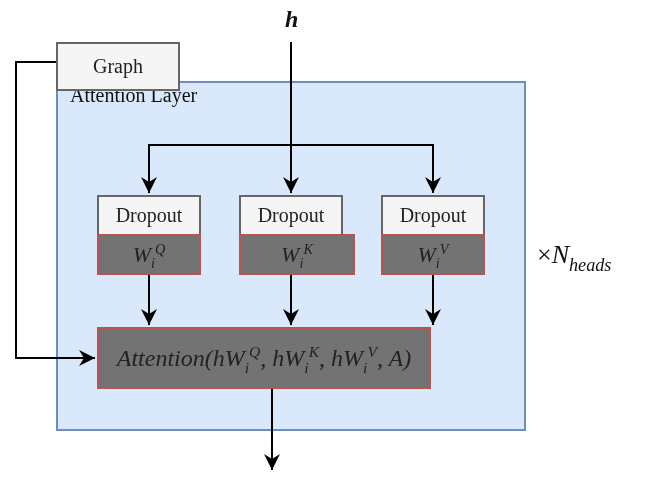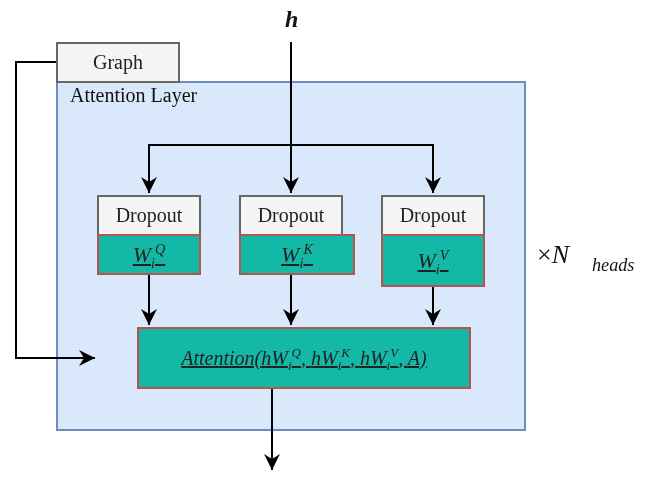--- a/index.html
+++ b/index.html
@@ -2,35 +2,35 @@
 <html><head>
 <meta charset="utf-8">
 <style>
   html, body { margin: 0; padding: 0; background: #ffffff; }
   body { width: 671px; height: 485px; position: relative; overflow: hidden;
          font-family: "Liberation Serif", serif; }
   svg { position: absolute; left: 0; top: 0; }
   .box { position: absolute; box-sizing: border-box; display: flex;
          align-items: center; justify-content: center; color: #222; }
   .gray { background: #f5f5f5; border: 2px solid #666666; }
-  .red { background: #14b8a6; border: 2px solid #b85450; text-decoration: underline; }
+  .red { background: #737373; border: 2px solid #b85450; }
   .blue { background: #dae8fc; border: 2px solid #6c8ebf; }
   .label { position: absolute; color: #111; white-space: nowrap; }
   .math { font-style: italic; font-family: "Liberation Serif", serif; }
   .sub { font-size: 0.65em; position: relative; top: 0.45em; }
   .sup { font-size: 0.65em; position: relative; top: -0.55em; }
   .txt { font-size: 20px; }
 </style>
 </head>
 <body>
 
 <div class="box blue" style="left:56px; top:81px; width:470px; height:350px;"></div>
 <div class="label txt" style="left:70px; top:84px;">Attention Layer</div>
 
-<div class="box gray txt" style="left:56px; top:42px; width:124px; height:41px;">
+<div class="box gray txt" style="left:56px; top:42px; width:124px; height:49px;">
   <span>Graph</span>
 </div>
 
 <svg width="671" height="485">
   <defs>
     <marker id="ah" markerWidth="10" markerHeight="10" refX="9" refY="5" orient="auto" markerUnits="userSpaceOnUse">
       <path d="M0,0 L10,5 L0,10 L3,5 Z" fill="#000"></path>
     </marker>
     <marker id="ahd" markerWidth="18" markerHeight="18" refX="16" refY="8" orient="auto" markerUnits="userSpaceOnUse">
       <path d="M0,0 L16,8 L0,16 L5,8 Z" fill="#000"></path>
@@ -64,25 +64,25 @@
 <div class="box gray txt" style="left:239px; top:195px; width:104px; height:41px;">
   <span>Dropout</span>
 </div>
 <div class="box red" style="left:239px; top:234px; width:116px; height:41px; font-size:22px;">
   <span class="math"><span>W</span><span class="sub">i</span><span class="sup">K</span></span>
 </div>
 
 <div class="box gray txt" style="left:381px; top:195px; width:104px; height:41px;">
   <span>Dropout</span>
 </div>
-<div class="box red" style="left:381px; top:234px; width:104px; height:53px; font-size:22px;">
+<div class="box red" style="left:381px; top:234px; width:104px; height:41px; font-size:22px;">
   <span class="math"><span>W</span><span class="sub">i</span><span class="sup">V</span></span>
 </div>
 
-<div class="box red" style="left:97px; top:327px; width:334px; height:62px; font-size:20px;margin-left:40px;">
+<div class="box red" style="left:97px; top:327px; width:334px; height:62px; font-size:24px;">
   <span class="math">
     <span>Attention(</span><span>hW</span><span class="sub">i</span><span class="sup">Q</span><span>, </span><span>hW</span><span class="sub">i</span><span class="sup">K</span><span>, </span><span>hW</span><span class="sub">i</span><span class="sup">V</span><span>, </span><span>A)</span>
   </span>
 </div>
 
 <div class="label" style="left:537px; top:240px; font-size:26px;">
-  <span>×</span><span class="math"><span>N</span><span class="sub" style="font-size:0.7em;margin-left:23px;">heads</span></span>
+  <span>×</span><span class="math"><span>N</span><span class="sub" style="font-size:0.7em;">heads</span></span>
 </div>
 
 </body></html>

